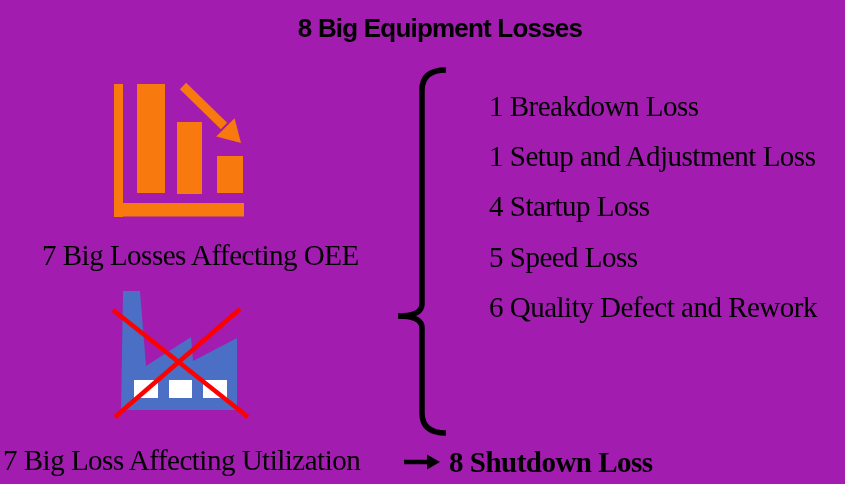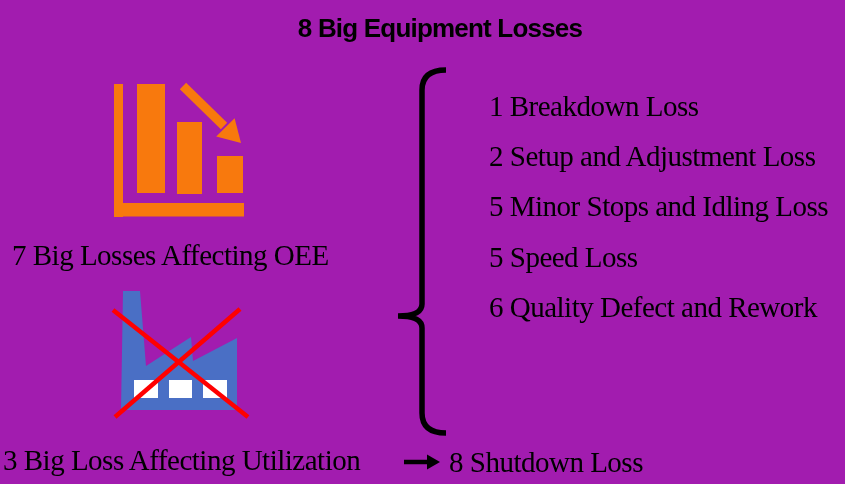--- a/index.html
+++ b/index.html
@@ -9,23 +9,23 @@
   }
   .title {
     position:absolute; top:13px; left:35px; right:0; text-align:center;
     font-family:"Liberation Sans", sans-serif; font-weight:bold;
     font-size:26px; letter-spacing:-0.8px; white-space:nowrap;
   }
   .label {
     position:absolute; font-size:29px; letter-spacing:-0.5px;
     white-space:nowrap; line-height:36px;
   }
-  .label-oee   { left:12px; top:237px; }
+  .label-oee   { left:42px; top:237px; }
   .label-util  { left:3px;  top:442px; }
-  .label-shutdown { left:449px; top:444px; }
+  .label-shutdown { left:449px; top:444px;font-weight:bold; }
   .loss-list { position:absolute; left:449px; top:81px; }
   .loss-item {
     height:50.3px; display:flex; align-items:center;
     font-size:29px; letter-spacing:-0.5px; white-space:nowrap;margin-left:40px;
   }
   .icon-chart   { position:absolute; left:112px; top:82px; }
   .icon-factory { position:absolute; left:108px; top:288px; }
   .brace        { position:absolute; left:395px; top:64px; }
   .arrow8       { position:absolute; left:400px; top:450px; }
 </style>
@@ -50,30 +50,30 @@
 
   <svg class="icon-factory" width="145" height="132" viewBox="0 0 145 132">
     <polygon points="13,122 15,3 32,3 38,78 83,49 85,73 129,50 129,122" fill="#4A6FC5"></polygon>
     <rect x="26" y="92" width="24" height="18" fill="#FFFFFF"></rect>
     <rect x="61" y="92" width="23" height="18" fill="#FFFFFF"></rect>
     <rect x="95" y="92" width="24" height="18" fill="#FFFFFF"></rect>
     <line x1="5" y1="22" x2="140" y2="129" stroke-width="4.5" stroke="#FF0000"></line>
     <line x1="132" y1="21" x2="7" y2="129" stroke-width="4.5" stroke="#FF0000"></line>
   </svg>
 
-  <div class="label label-util">3 Big Loss Affecting Utilization</div>
+  <div class="label label-util">7 Big Loss Affecting Utilization</div>
 
   <svg class="brace" width="58" height="376" viewBox="0 0 58 376">
     <path d="M51,6 Q27,6 27,26 L27,240 Q27,252 3,252 Q27,252 27,264 L27,349 Q27,369 51,369" fill="none" stroke-width="5.5" stroke-linecap="butt" stroke="#000000"></path>
   </svg>
 
   <div class="loss-list">
     <div class="loss-item">1 Breakdown Loss</div>
-    <div class="loss-item">2 Setup and Adjustment Loss</div>
-    <div class="loss-item">5 Minor Stops and Idling Loss</div>
+    <div class="loss-item">1 Setup and Adjustment Loss</div>
+    <div class="loss-item">4 Startup Loss</div>
     <div class="loss-item">5 Speed Loss</div>
     <div class="loss-item">6 Quality Defect and Rework</div>
   </div>
 
   <svg class="arrow8" width="45" height="24" viewBox="0 0 45 24">
     <line x1="4" y1="12" x2="28" y2="12" stroke-width="4.5" stroke="#000000"></line>
     <polygon points="27,4.5 40,12 27,19.5" fill="#000000"></polygon>
   </svg>
 
   <div class="label label-shutdown">8 Shutdown Loss</div>

